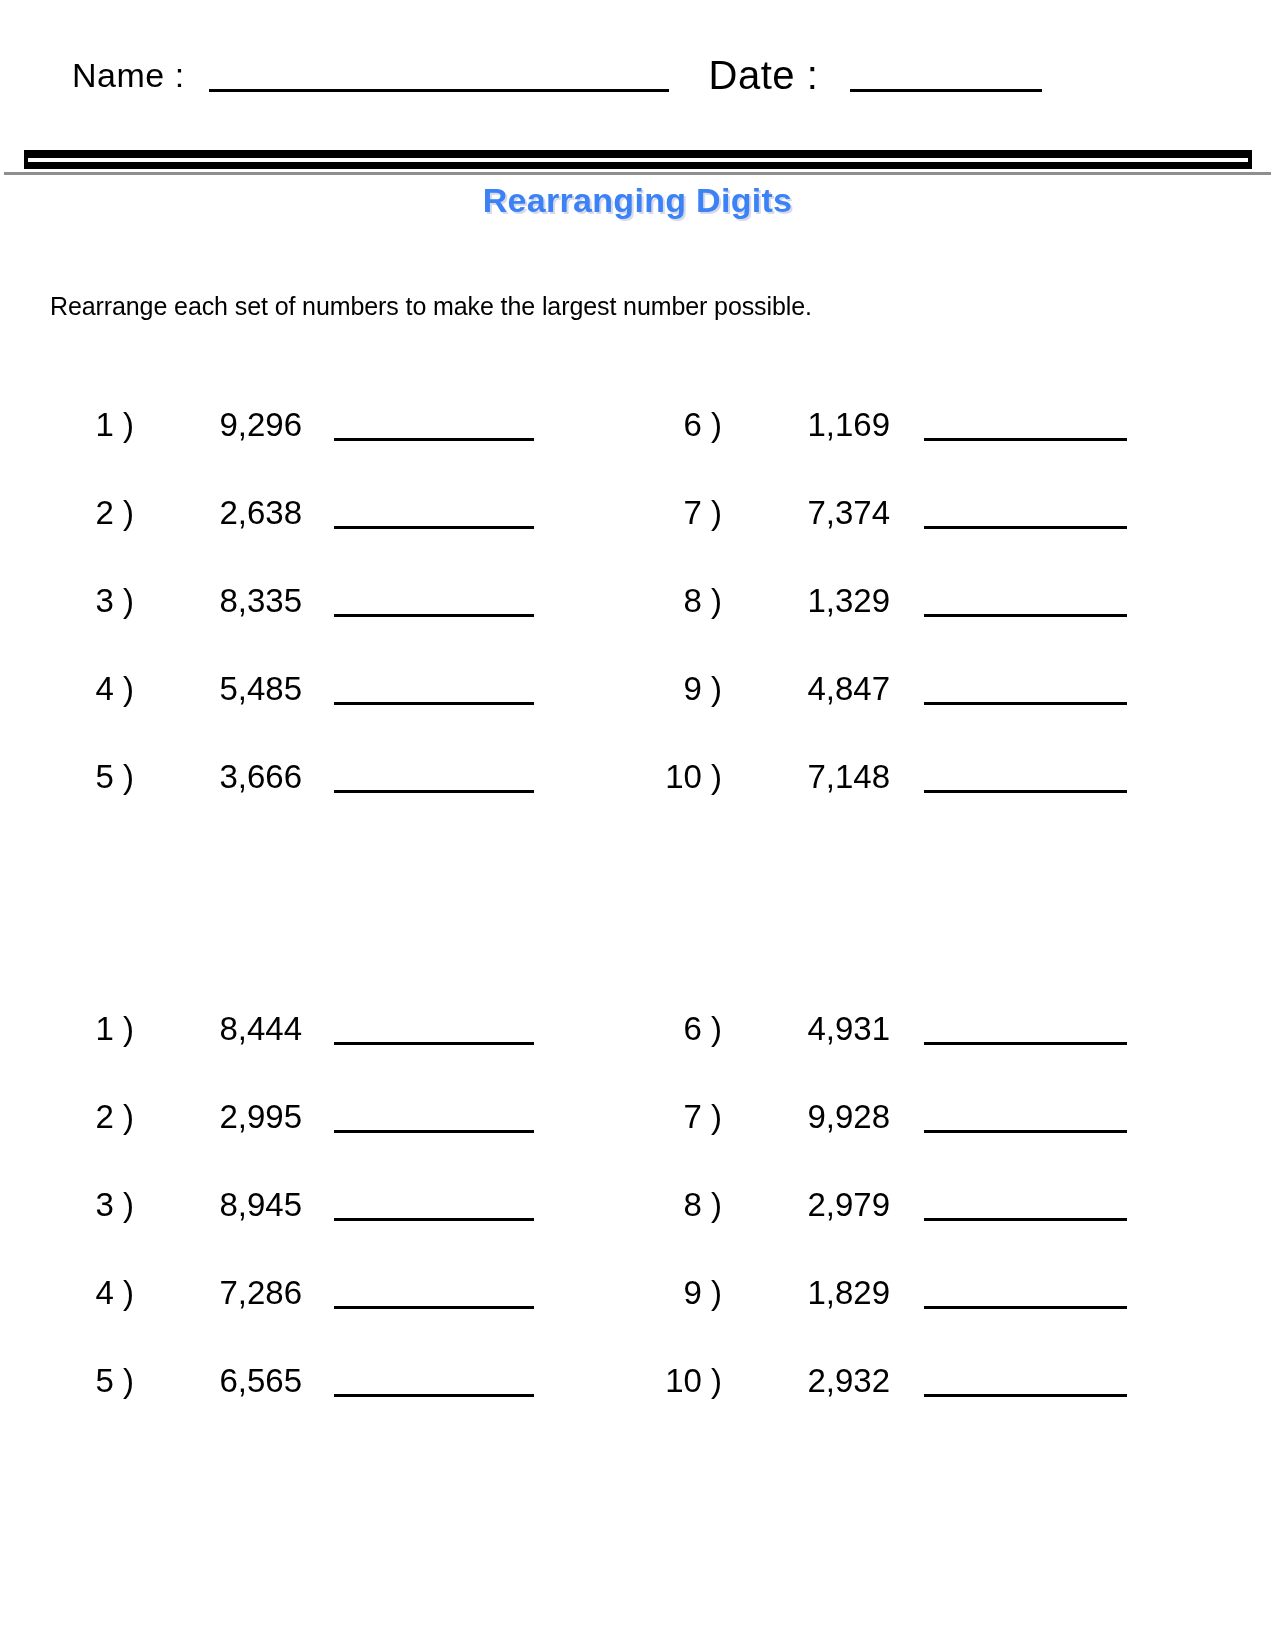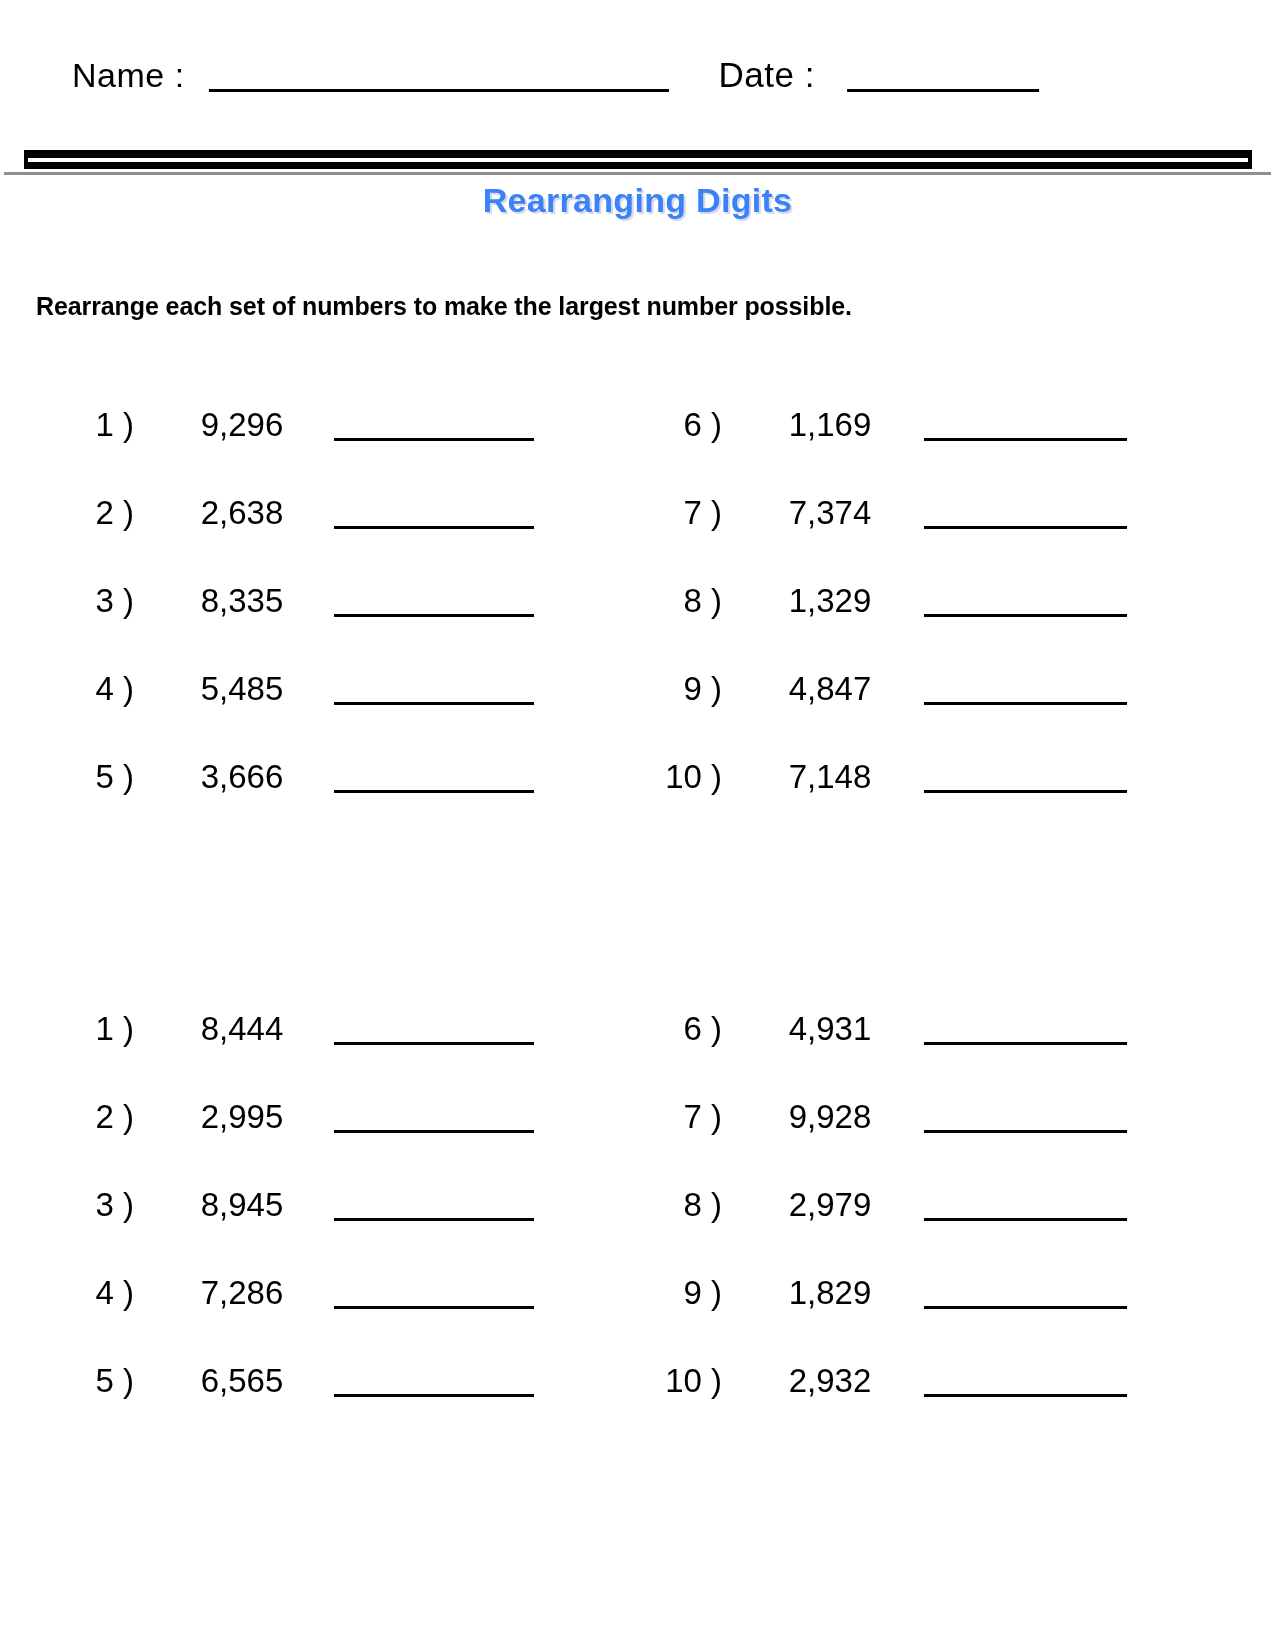--- a/index.html
+++ b/index.html
@@ -34,22 +34,22 @@
   }
   .name-rule {
     margin-left: 24px;
     width: 460px;
     height: 0;
     border-bottom: 3px solid #000;
     align-self: flex-end;
     margin-bottom: 14px;
   }
   .date-label {
-    margin-left: 50px;
-    font-size: 35px;
+    margin-left: 40px;
+    font-size: 40px;
     letter-spacing: 0.5px;
     white-space: nowrap;
   }
   .date-rule {
     margin-left: 32px;
     width: 192px;
     height: 0;
     border-bottom: 3px solid #000;
     align-self: flex-end;
     margin-bottom: 14px;
@@ -108,23 +108,23 @@
   
   .section {
     position: absolute;
     left: 0;
     width: 1275px;
   }
   .section-1 { top: 292px; }
   .section-2 { top: 925px; }
 
   .instruction {
-    margin-left: 36px;
+    margin-left: 50px;
     font-size: 25px;
-    font-weight: bold;
+    font-weight: normal;
     letter-spacing: -0.1px;
     white-space: nowrap;
   }
 
   .problem-grid {
     margin-top: 60px;
     display: grid;
     grid-template-columns: 580px 580px;
     column-gap: 0;
     row-gap: 0;
@@ -139,21 +139,21 @@
     width: 104px;
     font-size: 33px;
     text-align: right;
     padding-right: 18px;
     box-sizing: border-box;
     white-space: nowrap;
   }
   .prob-value {
     width: 150px;
     font-size: 33px;
-    text-align: center;
+    text-align: right;
     padding-left: 30px;
     box-sizing: border-box;
     white-space: nowrap;
   }
   .answer-rule {
     width: 200px;
     height: 0;
     border-bottom: 3px solid #000;
     margin-left: 32px;
     margin-top: 28px;

